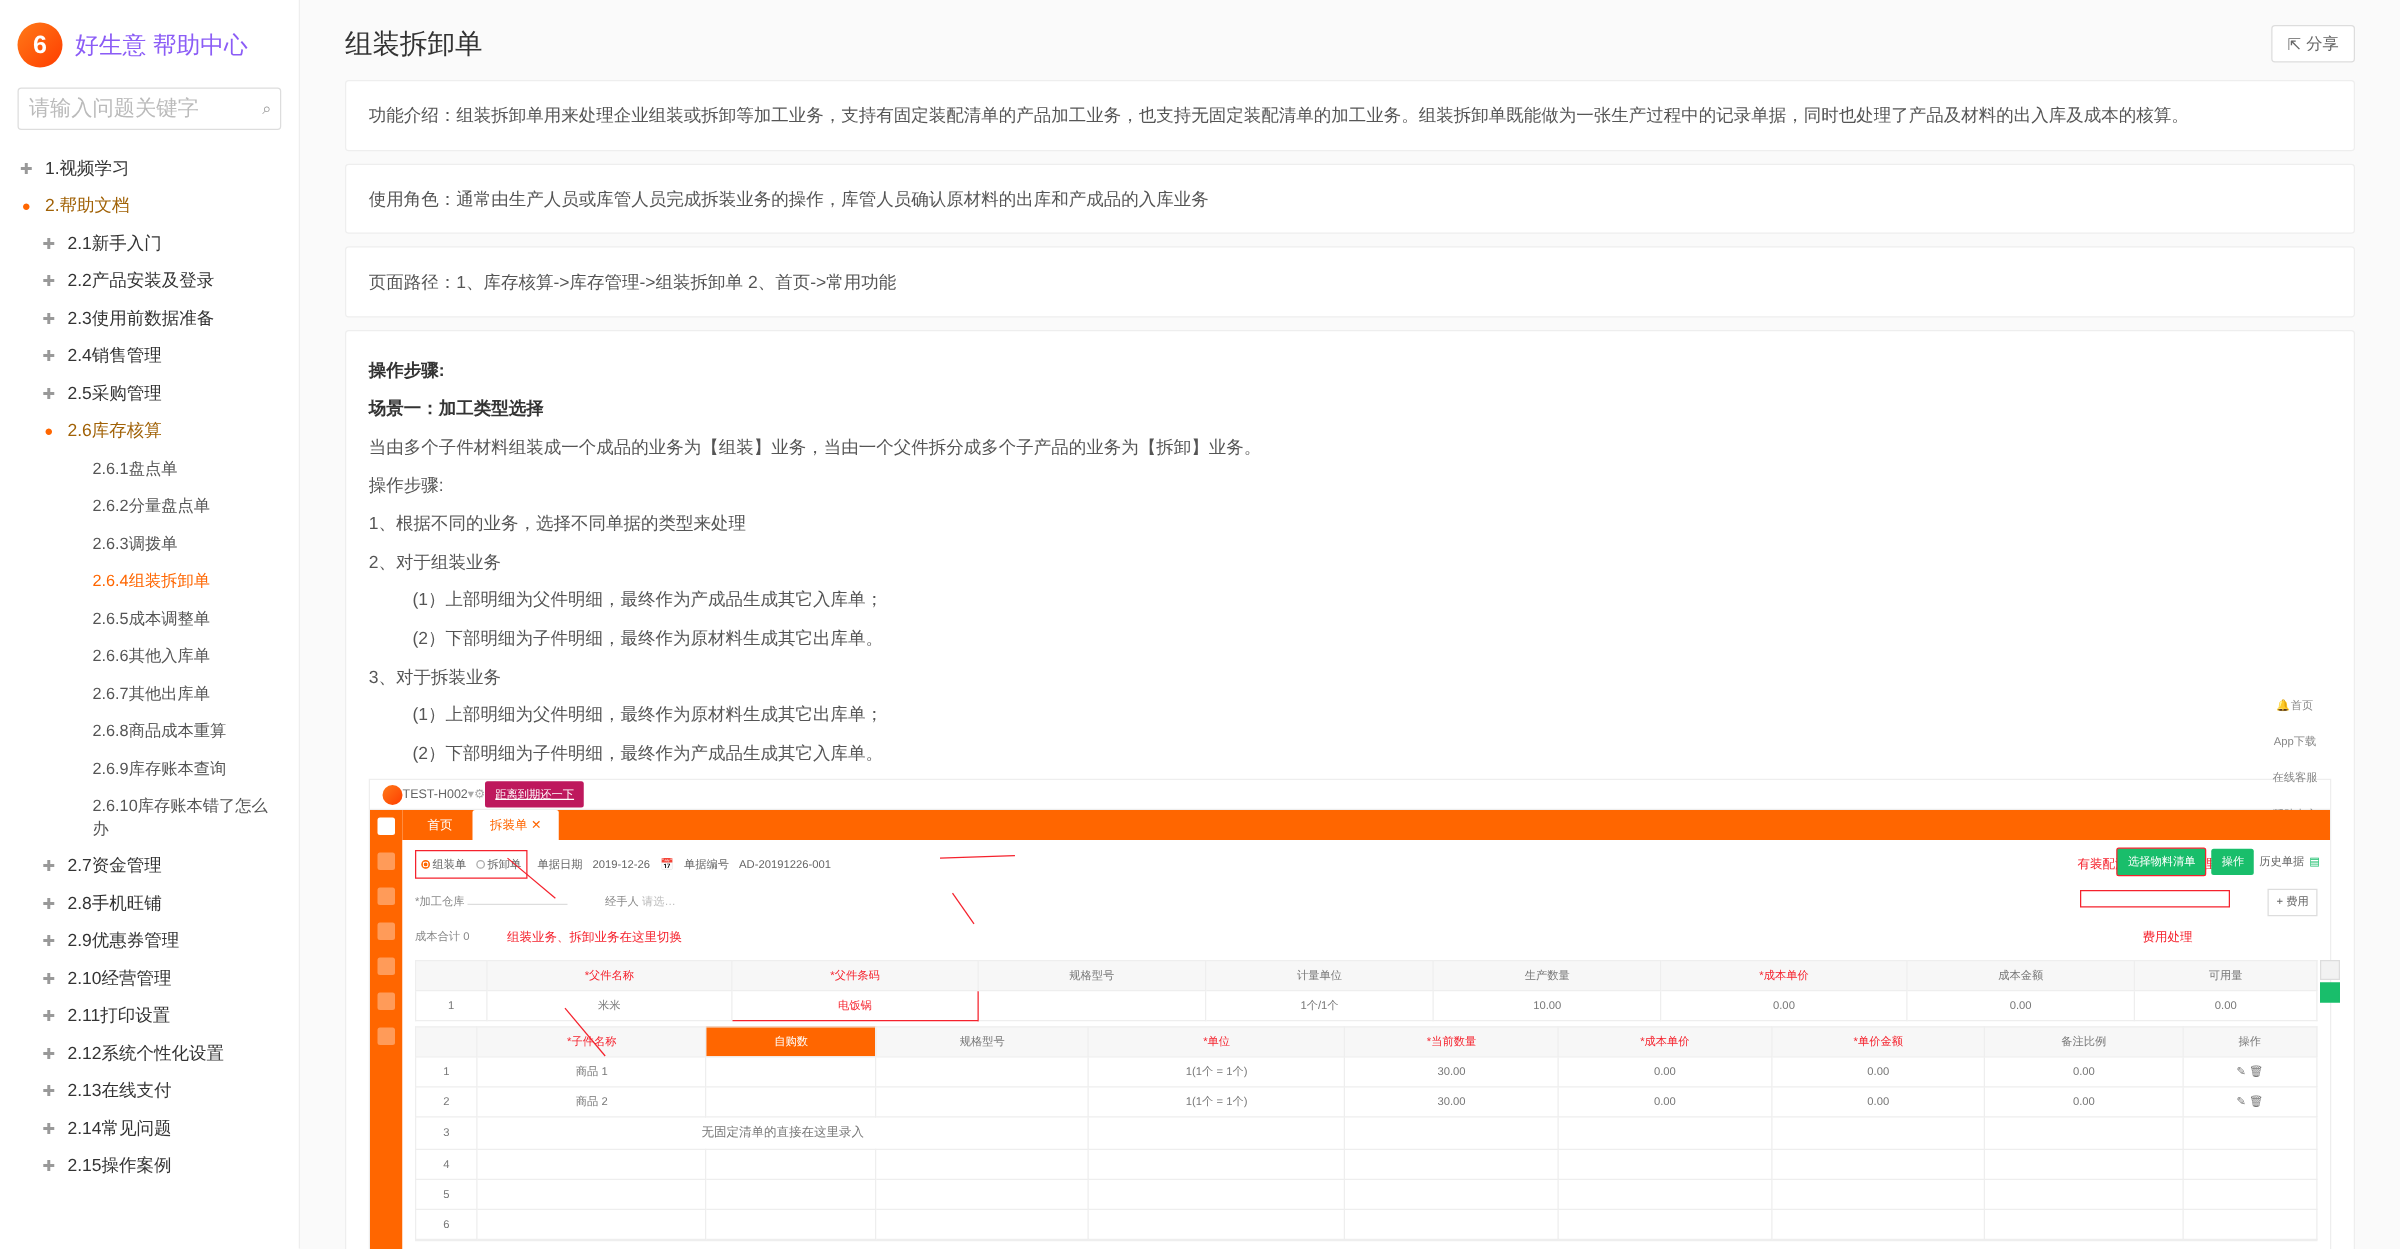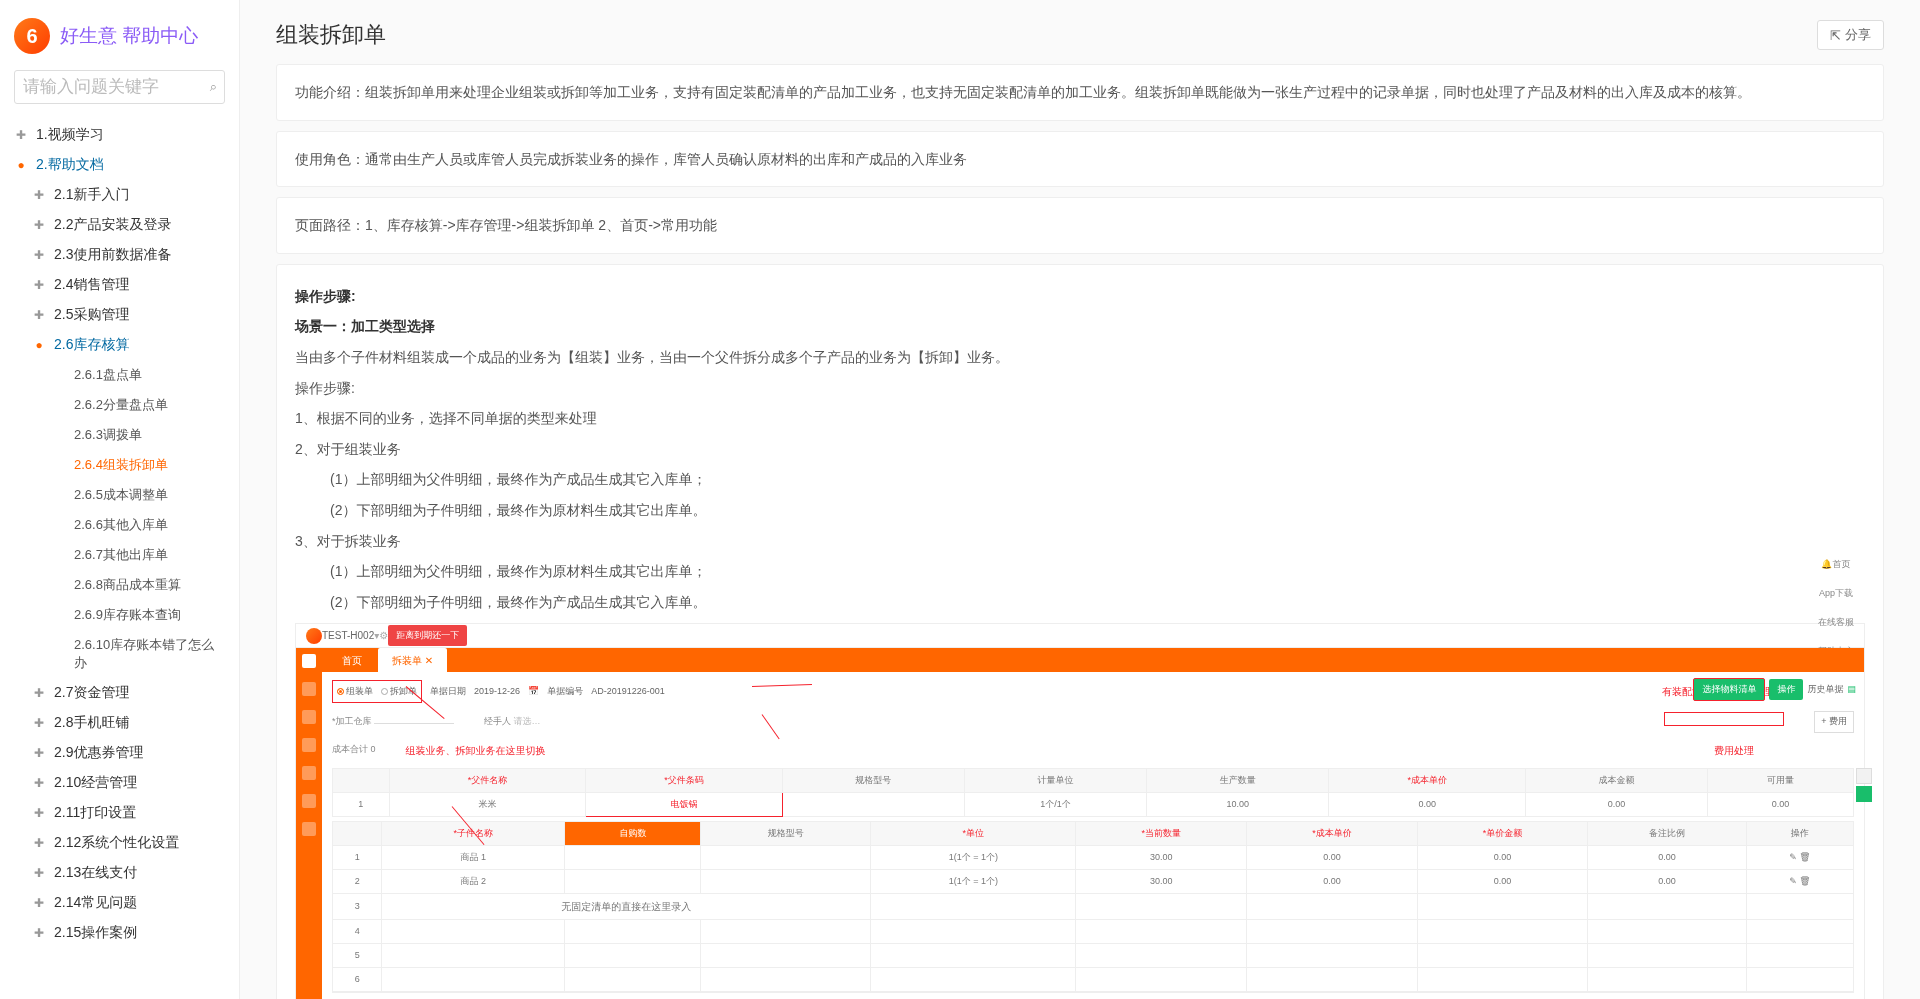--- a/index.html
+++ b/index.html
@@ -6,39 +6,39 @@
 body { font-family:"Microsoft YaHei","PingFang SC",sans-serif; font-size:14px; color:#333; background:#fff; display:flex; }
 .sidebar { width:240px; min-width:240px; padding:18px 14px; border-right:1px solid #eee; height:999px; overflow-y:auto; }
 .brand { display:flex; align-items:center; gap:10px; margin-bottom:16px; }
 .logo { width:36px; height:36px; border-radius:50%; background:linear-gradient(135deg,#FF7A18,#FF3D00); color:#fff; display:flex; align-items:center; justify-content:center; font-size:20px; font-weight:700; }
 .brand-text { font-size:19px; font-weight:500; color:#8b5cf6; }
 .search { position:relative; margin-bottom:16px; }
 .search input { width:100%; padding:6px 28px 6px 8px; border:1px solid #ddd; border-radius:3px; font-size:17px; color:#333; }
 .search input::placeholder { color:#bbb; }
 .search-icon { position:absolute; right:8px; top:50%; transform:translateY(-50%); color:#999; font-size:13px; }
 .nav-item { display:flex; align-items:center; gap:8px; padding:6px 0; cursor:pointer; font-size:14px; color:#333; }
-.nav-item.active > .nav-label { color:#0369a1; }
+.nav-item.active > .nav-label { color:#a16207; }
 .nav-icon { width:14px; height:14px; display:inline-flex; align-items:center; justify-content:center; font-size:12px; color:#999; }
 .nav-icon.minus { color:#FF6600; }
 .nav-children { padding-left:18px; }
 .leaf { padding:6px 0 6px 24px; font-size:13px; color:#555; cursor:pointer; }
 .leaf.active { color:#FF6600; }
 .main { flex:1; padding:20px 36px 0 36px; max-width:1680px; overflow-y:auto; height:999px; background:#fafafa; }
 .page-head { display:flex; justify-content:space-between; align-items:center; margin-bottom:14px; }
 .page-title { font-size:22px; font-weight:500; color:#333; }
 .share-btn { border:1px solid #ddd; background:#fff; padding:5px 12px; border-radius:3px; font-size:13px; color:#666; cursor:pointer; display:inline-flex; align-items:center; gap:4px; }
 .panel { background:#fff; border:1px solid #eee; border-radius:3px; padding:14px 18px; margin-bottom:10px; line-height:1.9; color:#555; font-size:14px; }
 .panel b { color:#333; font-weight:600; }
 .content-body p { margin:4px 0; }
 .indent1 { padding-left:2.5em; }
 .screenshot { margin-top:8px; background:#fff; border:1px solid #eee; font-size:10px; color:#666; }
 .ss-top { height:24px; background:#fff; border-bottom:1px solid #eee; display:flex; align-items:center; padding:0 10px; gap:0; }
 .ss-logo { width:16px; height:16px; border-radius:50%; background:linear-gradient(135deg,#FF7A18,#FF3D00); }
 .ss-top-right { margin-left:auto; display:flex; gap:12px; align-items:center; color:#888; font-size:9px;flex-direction:column; }
-.ss-orange-btn { background:#ef4444; color:#fff; padding:2px 8px; border-radius:2px; font-size:9px; }
+.ss-orange-btn { background:#be185d; color:#fff; padding:2px 8px; border-radius:2px; font-size:9px;text-decoration:underline; }
 .ss-body { display:flex; }
 .ss-side { width:26px; background:#FF6600; display:flex; flex-direction:column; align-items:center; padding-top:6px; gap:14px; }
 .ss-side-icon { width:14px; height:14px; background:rgba(255,255,255,0.35); border-radius:2px; }
 .ss-side-icon.white { background:#fff; }
 .ss-main { flex:1; }
 .ss-tabs { height:24px; background:#FF6600; display:flex; align-items:center; padding-left:6px; gap:2px; }
 .ss-tab { padding:3px 14px; font-size:10px; color:#fff; }
 .ss-tab.active { background:#fff; color:#FF6600; border-radius:2px 2px 0 0; }
 .ss-form { background:#fff; padding:8px 10px; position:relative; }
 .ss-row1 { display:flex; align-items:center; gap:8px; font-size:9px; margin-bottom:8px; }

